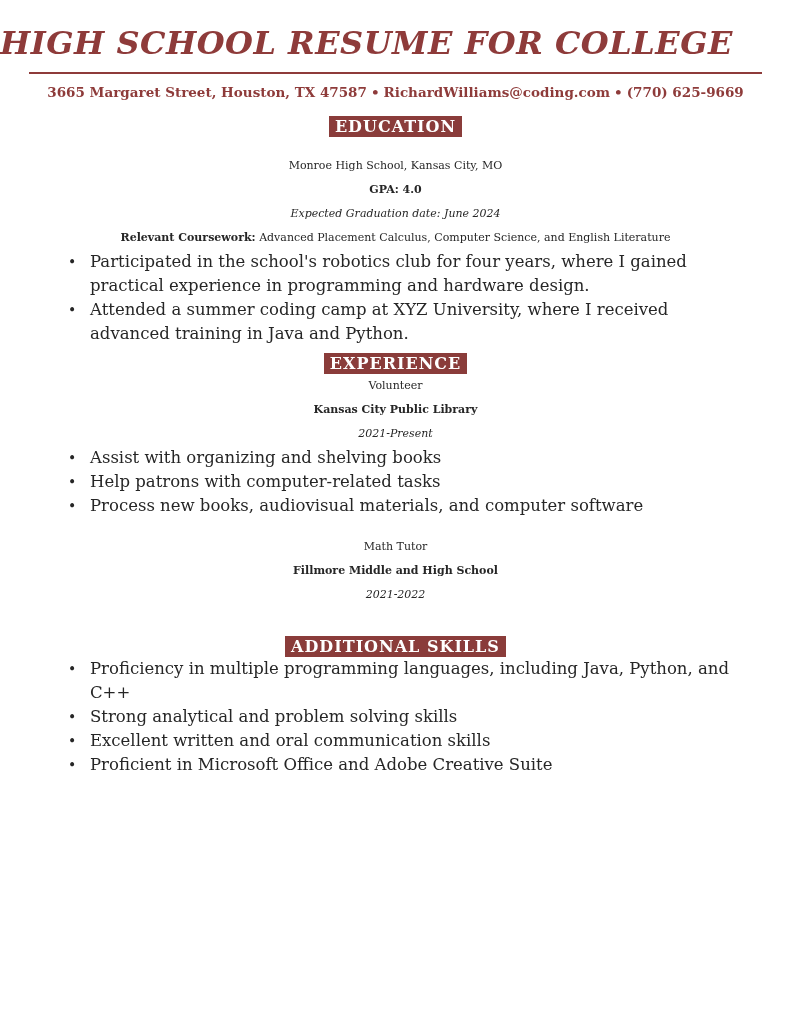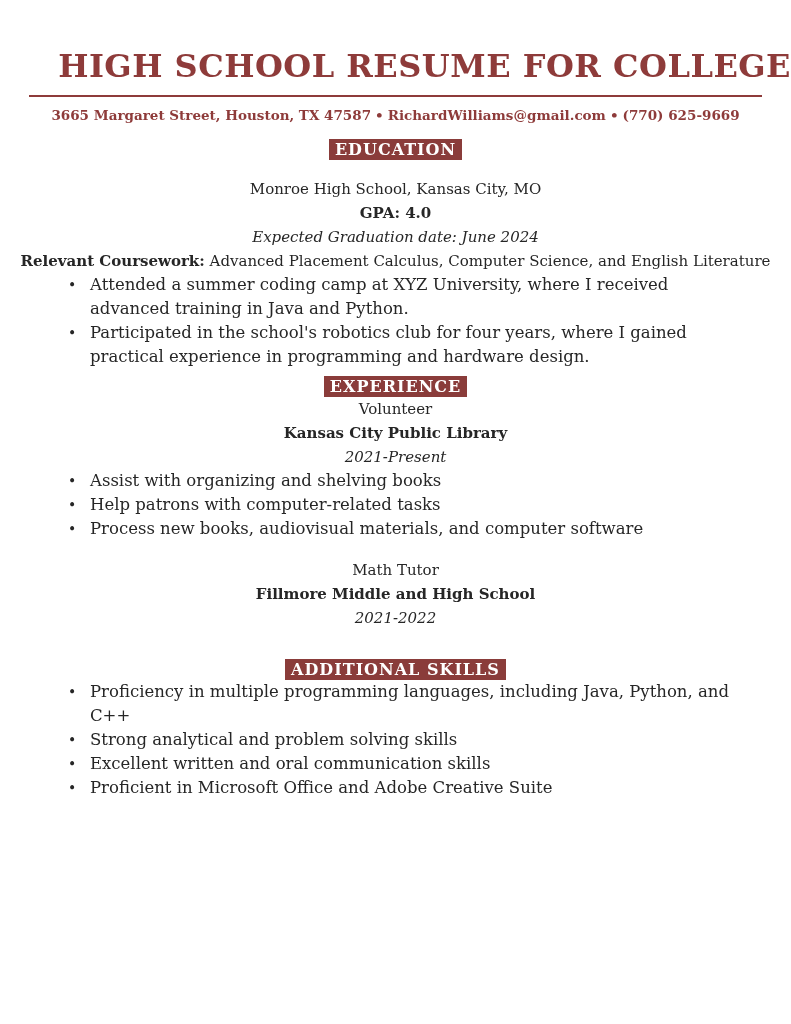--- a/index.html
+++ b/index.html
@@ -7,26 +7,27 @@
   .page {
     width: 791px;
     height: 1024px;
     margin: 0 auto;
     background: #ffffff;
     font-family: "DejaVu Serif", serif;
     color: #262626;
     overflow: hidden;
   }
   .resume-title {
-    text-align: right;
+    text-align: left;
     color: #8e3b3a;
     font-weight: bold;
     font-size: 32px;
     letter-spacing: 0.5px;
-    padding-top: 47px;
+    padding-top: 24px;
+    font-style: italic;
   }
   .title-divider {
     border: none;
     border-top: 2px solid #8e3b3a;
     margin: 10px 29px 0 29px;
   }
   .contact-line {
     margin-top: 10px;
     text-align: center;
     color: #8e3b3a;
@@ -51,21 +52,21 @@
     font-size: 16px;
     letter-spacing: 1px;
     line-height: 21px;
     padding: 0 6px;
   }
   .edu-heading-row { margin-top: 16px; }
   .exp-heading-row { margin-top: 7px; }
   .skills-heading-row { margin-top: 29px; }
   .center-block {
     text-align: center;
-    font-size: 15px;
+    font-size: 11px;
     line-height: 24px;
   }
   .edu-lines { margin-top: 17px; }
   .bold { font-weight: bold; }
   .italic { font-style: italic; }
   ul.bullets {
     list-style: none;
     margin: 0 43px 0 43px;
     padding-left: 25px;
     font-size: 16.5px;
@@ -90,36 +91,36 @@
   .skills-bullets { margin-top: 19px; }
 </style>
 </head>
 <body>
 
 <div class="page">
 
   <h1 class="resume-title">HIGH SCHOOL RESUME FOR COLLEGE</h1>
   <hr class="title-divider">
   <div class="contact-line">
-    <span>3665 Margaret Street, Houston, TX 47587</span><span class="contact-sep">•</span><span>RichardWilliams@gmail.com</span><span class="contact-sep">•</span><span>(770) 625-9669</span>
+    <span>3665 Margaret Street, Houston, TX 47587</span><span class="contact-sep">•</span><span>RichardWilliams@coding.com</span><span class="contact-sep">•</span><span>(770) 625-9669</span>
   </div>
 
 
   <div class="section-heading-row edu-heading-row">
     <span class="section-badge">EDUCATION</span>
   </div>
   <div class="center-block edu-lines">
     <div>Monroe High School, Kansas City, MO</div>
     <div class="bold">GPA: 4.0</div>
     <div class="italic">Expected Graduation date: June 2024</div>
     <div><span class="bold">Relevant Coursework:</span><span> Advanced Placement Calculus, Computer Science, and English Literature</span></div>
   </div>
   <ul class="bullets edu-bullets">
+    <li>Participated in the school's robotics club for four years, where I gained practical experience in programming and hardware design.</li>
     <li>Attended a summer coding camp at XYZ University, where I received advanced training in Java and Python.</li>
-    <li>Participated in the school's robotics club for four years, where I gained practical experience in programming and hardware design.</li>
   </ul>
 
   <div class="section-heading-row exp-heading-row">
     <span class="section-badge">EXPERIENCE</span>
   </div>
 
   <div class="center-block entry-header">
     <div>Volunteer</div>
     <div class="bold">Kansas City Public Library</div>
     <div class="italic">2021-Present</div>

